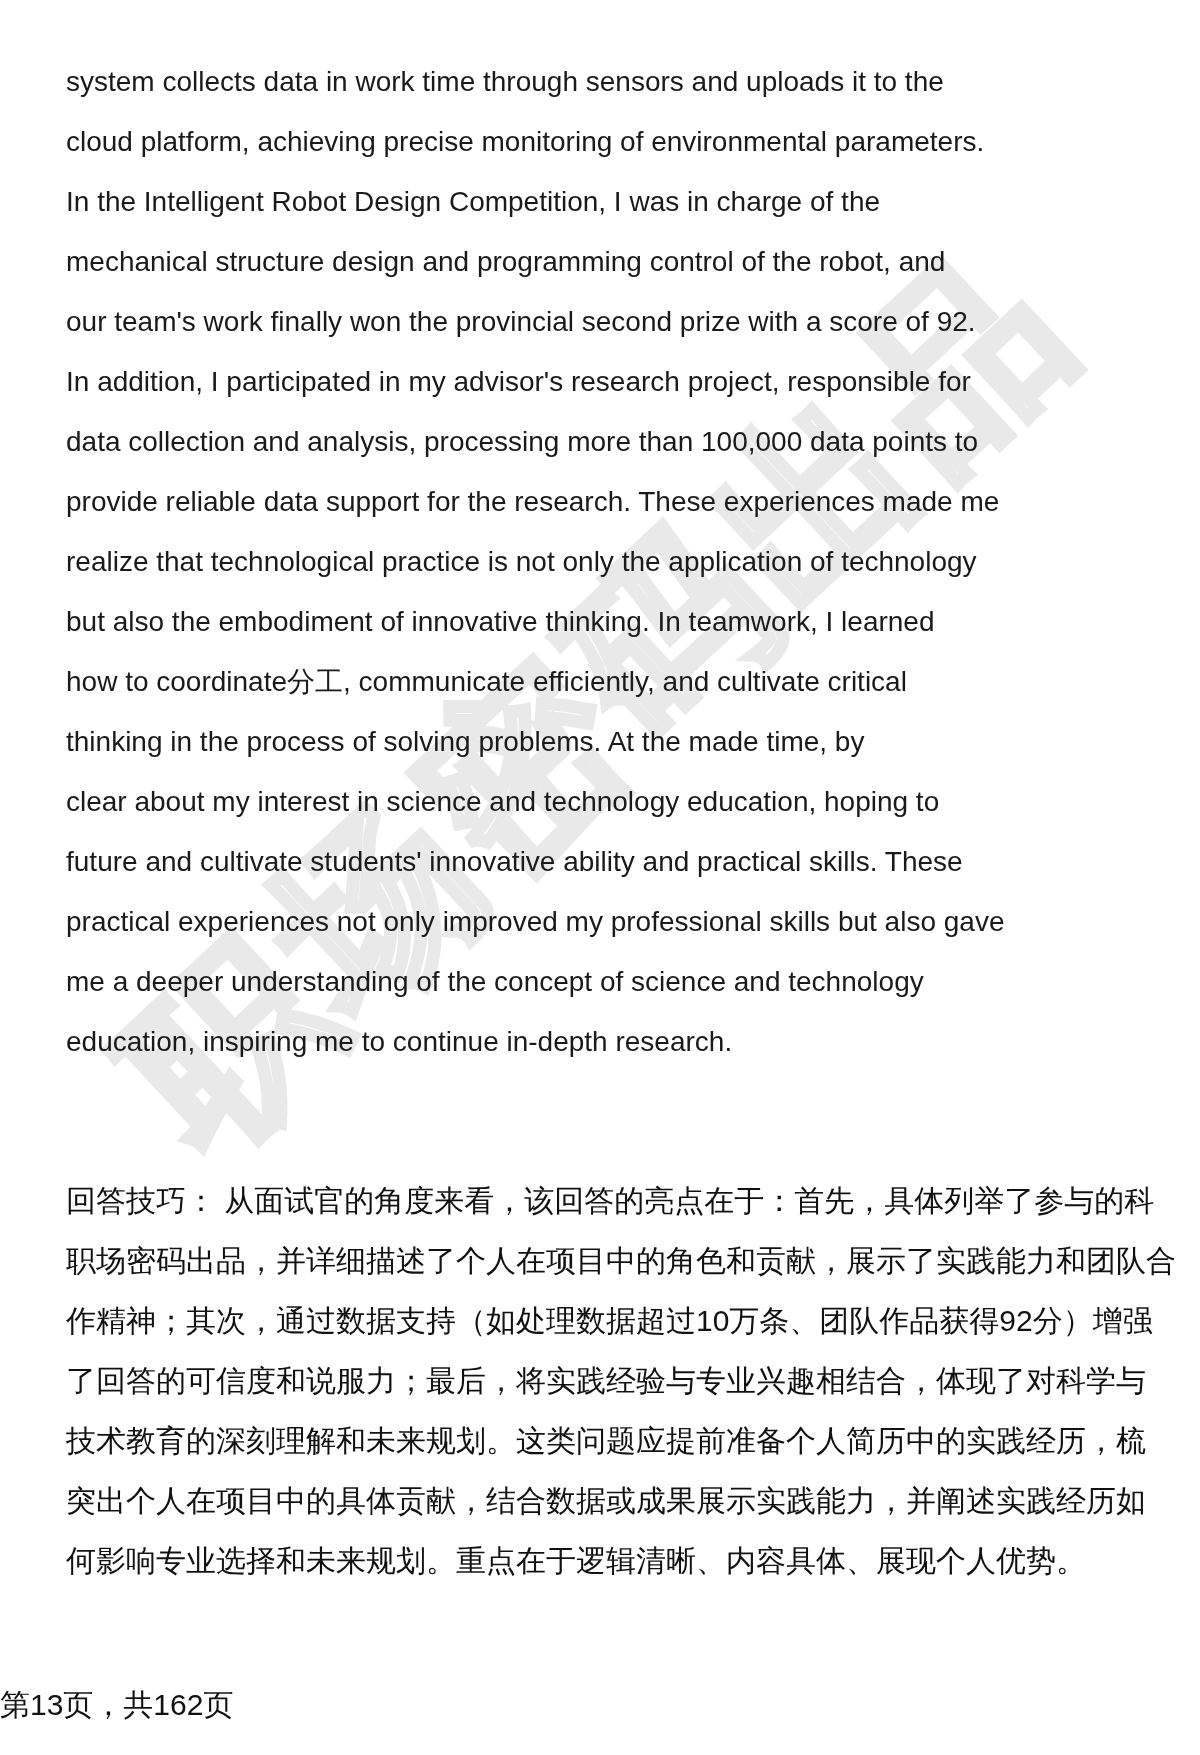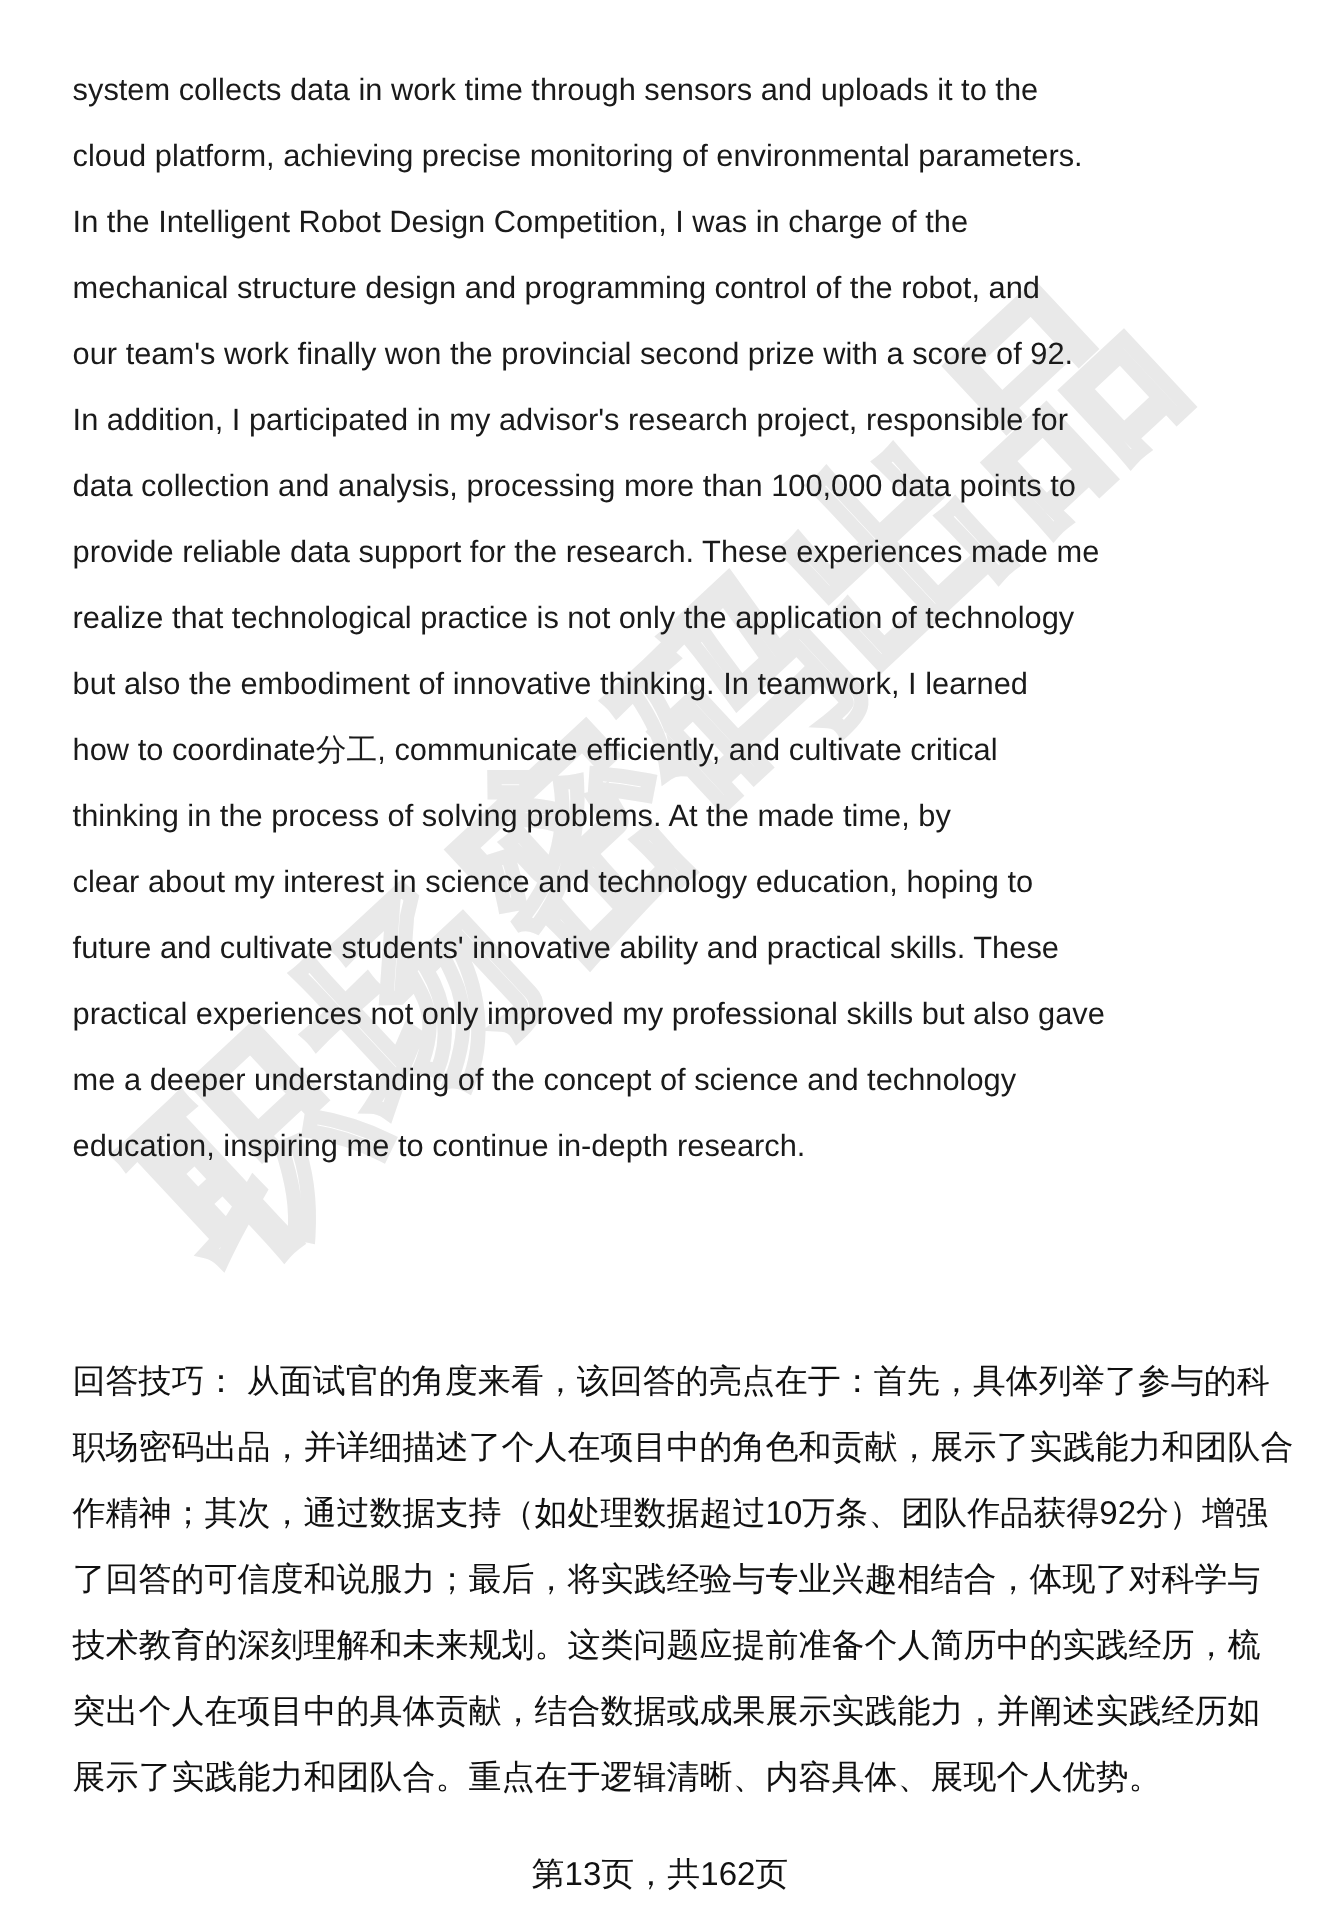--- a/index.html
+++ b/index.html
@@ -40,42 +40,41 @@
   .en-line {
     font-size: 28px;
     line-height: 60px;
     height: 60px;
     color: #1a1a1a;
     white-space: nowrap;
   }
   .chinese {
     position: absolute;
     left: 66px;
-    top: 1226px;
+    top: 1171px;
     width: 1072px;
     z-index: 1;
   }
   .zh-line {
     font-size: 30px;
     line-height: 60px;
     height: 60px;
     color: #111111;
     text-align: justify;
     text-align-last: justify;
     white-space: nowrap;
   }
   .zh-line.last {
     text-align-last: left;
   }
   .footer {
     position: absolute;
     left: 0;
     top: 1675px;
     width: 100%;
-    text-align: center;
     font-size: 30px;
     line-height: 60px;
     color: #111111;
     z-index: 1;
   }
 </style>
 </head>
 <body>
 
 <div class="page">
@@ -102,18 +101,18 @@
     <div class="en-line">education, inspiring me to continue in-depth research.</div>
   </div>
 
   <div class="chinese">
     <div class="zh-line">回答技巧： 从面试官的角度来看，该回答的亮点在于：首先，具体列举了参与的科</div>
     <div class="zh-line">职场密码出品，并详细描述了个人在项目中的角色和贡献，展示了实践能力和团队合</div>
     <div class="zh-line">作精神；其次，通过数据支持（如处理数据超过10万条、团队作品获得92分）增强</div>
     <div class="zh-line">了回答的可信度和说服力；最后，将实践经验与专业兴趣相结合，体现了对科学与</div>
     <div class="zh-line">技术教育的深刻理解和未来规划。这类问题应提前准备个人简历中的实践经历，梳</div>
     <div class="zh-line">突出个人在项目中的具体贡献，结合数据或成果展示实践能力，并阐述实践经历如</div>
-    <div class="zh-line last">展示了实践能力和团队合。重点在于逻辑清晰、内容具体、展现个人优势。</div>
+    <div class="zh-line last">何影响专业选择和未来规划。重点在于逻辑清晰、内容具体、展现个人优势。</div>
   </div>
 
   <div class="footer">第13页，共162页</div>
 
 </div>
 
 </body></html>

